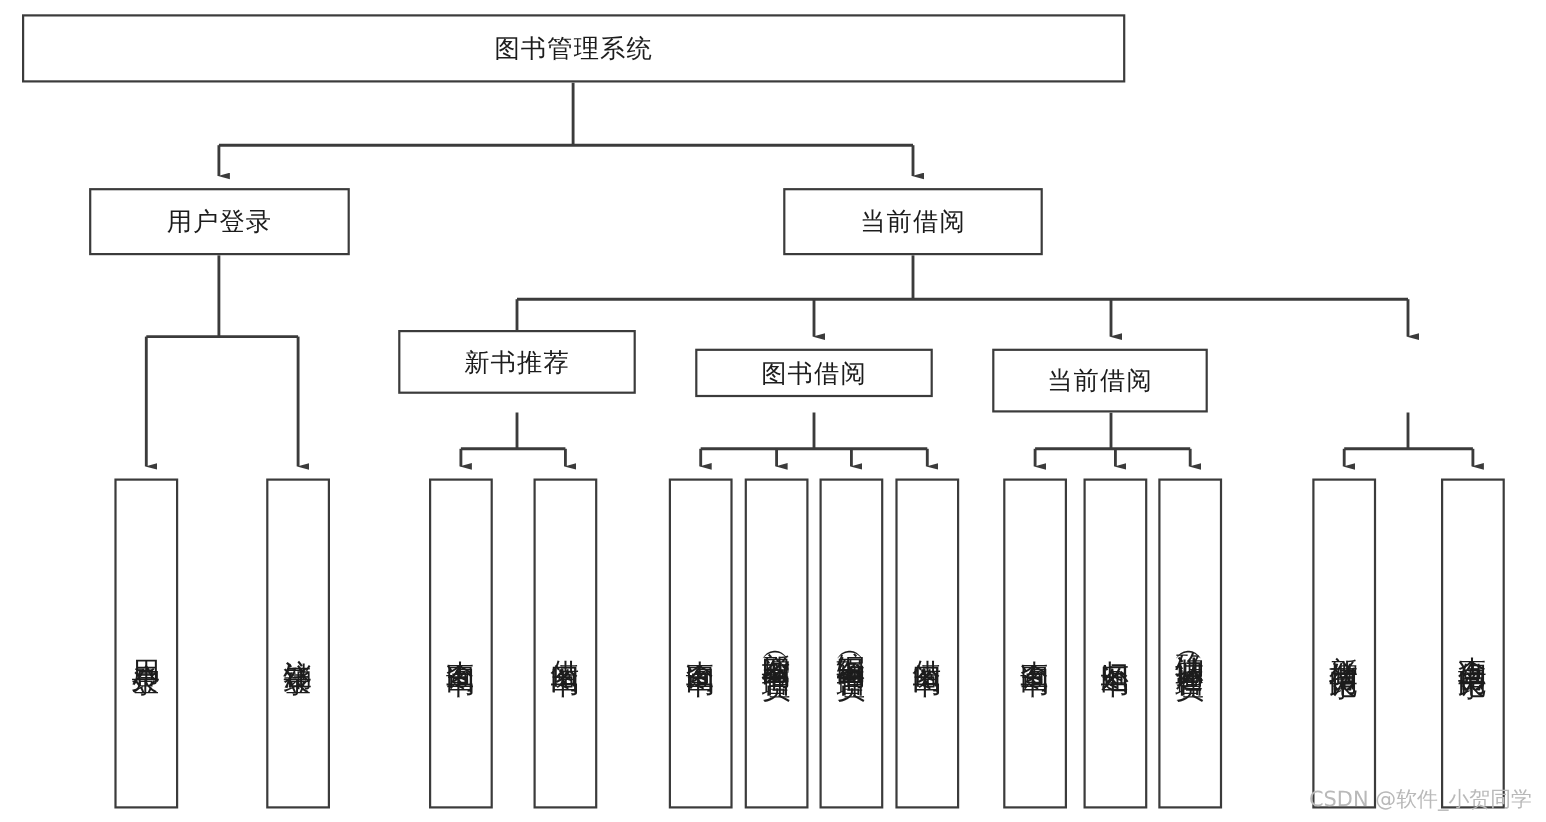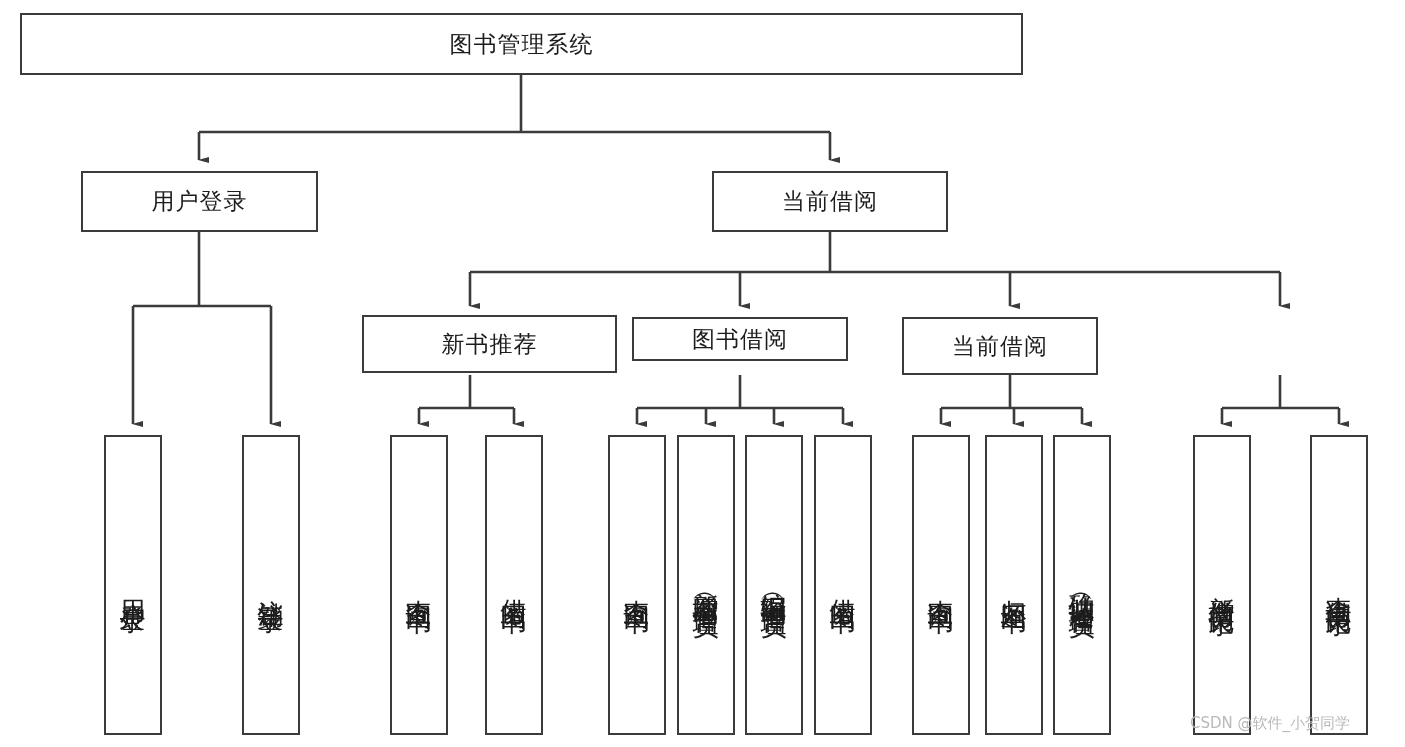--- a/index.html
+++ b/index.html
@@ -44,21 +44,21 @@
     text-orientation: upright;
     font-size: 26px;
     letter-spacing: 3px;
     line-height: 1;
     padding: 4px 0;
   }
   .watermark {
     position: absolute;
     left: 1190px;
     top: 714px;
-    font-size: 15px;
+    font-size: 19px;
     color: #b9b9b9;
     white-space: nowrap;
     z-index: 3;
     font-family: "DejaVu Sans", sans-serif;
   }
 </style>
 </head>
 <body>
 
 <div id="canvas">
@@ -111,21 +111,21 @@
       <path d="M1222,408 L1222,424" marker-end="url(#arrow)"></path>
       <path d="M1339,408 L1339,424" marker-end="url(#arrow)"></path>
     </g>
   </svg>
 
   <div class="node h" style="left:20px;top:13px;width:1003px;height:62px;">图书管理系统</div>
 
   <div class="node h" style="left:81px;top:171px;width:237px;height:61px;">用户登录</div>
   <div class="node h" style="left:712px;top:171px;width:236px;height:61px;">当前借阅</div>
 
-  <div class="node h" style="left:362px;top:315px;width:255px;height:58px;">新书推荐</div>
+  <div class="node h" style="left:362px;top:300px;width:216px;height:58px;">新书推荐</div>
   <div class="node h" style="left:632px;top:317px;width:216px;height:44px;">图书借阅</div>
   <div class="node h" style="left:902px;top:317px;width:196px;height:58px;">当前借阅</div>
 
   <div class="node v" style="left:104px;top:435px;width:58px;height:300px;">用户登录</div>
   <div class="node v" style="left:242px;top:435px;width:58px;height:300px;">注销登录</div>
 
   <div class="node v" style="left:390px;top:435px;width:58px;height:300px;">查询图书</div>
   <div class="node v" style="left:485px;top:435px;width:58px;height:300px;">借阅图书</div>
 
   <div class="node v" style="left:608px;top:435px;width:58px;height:300px;">查询图书</div>

